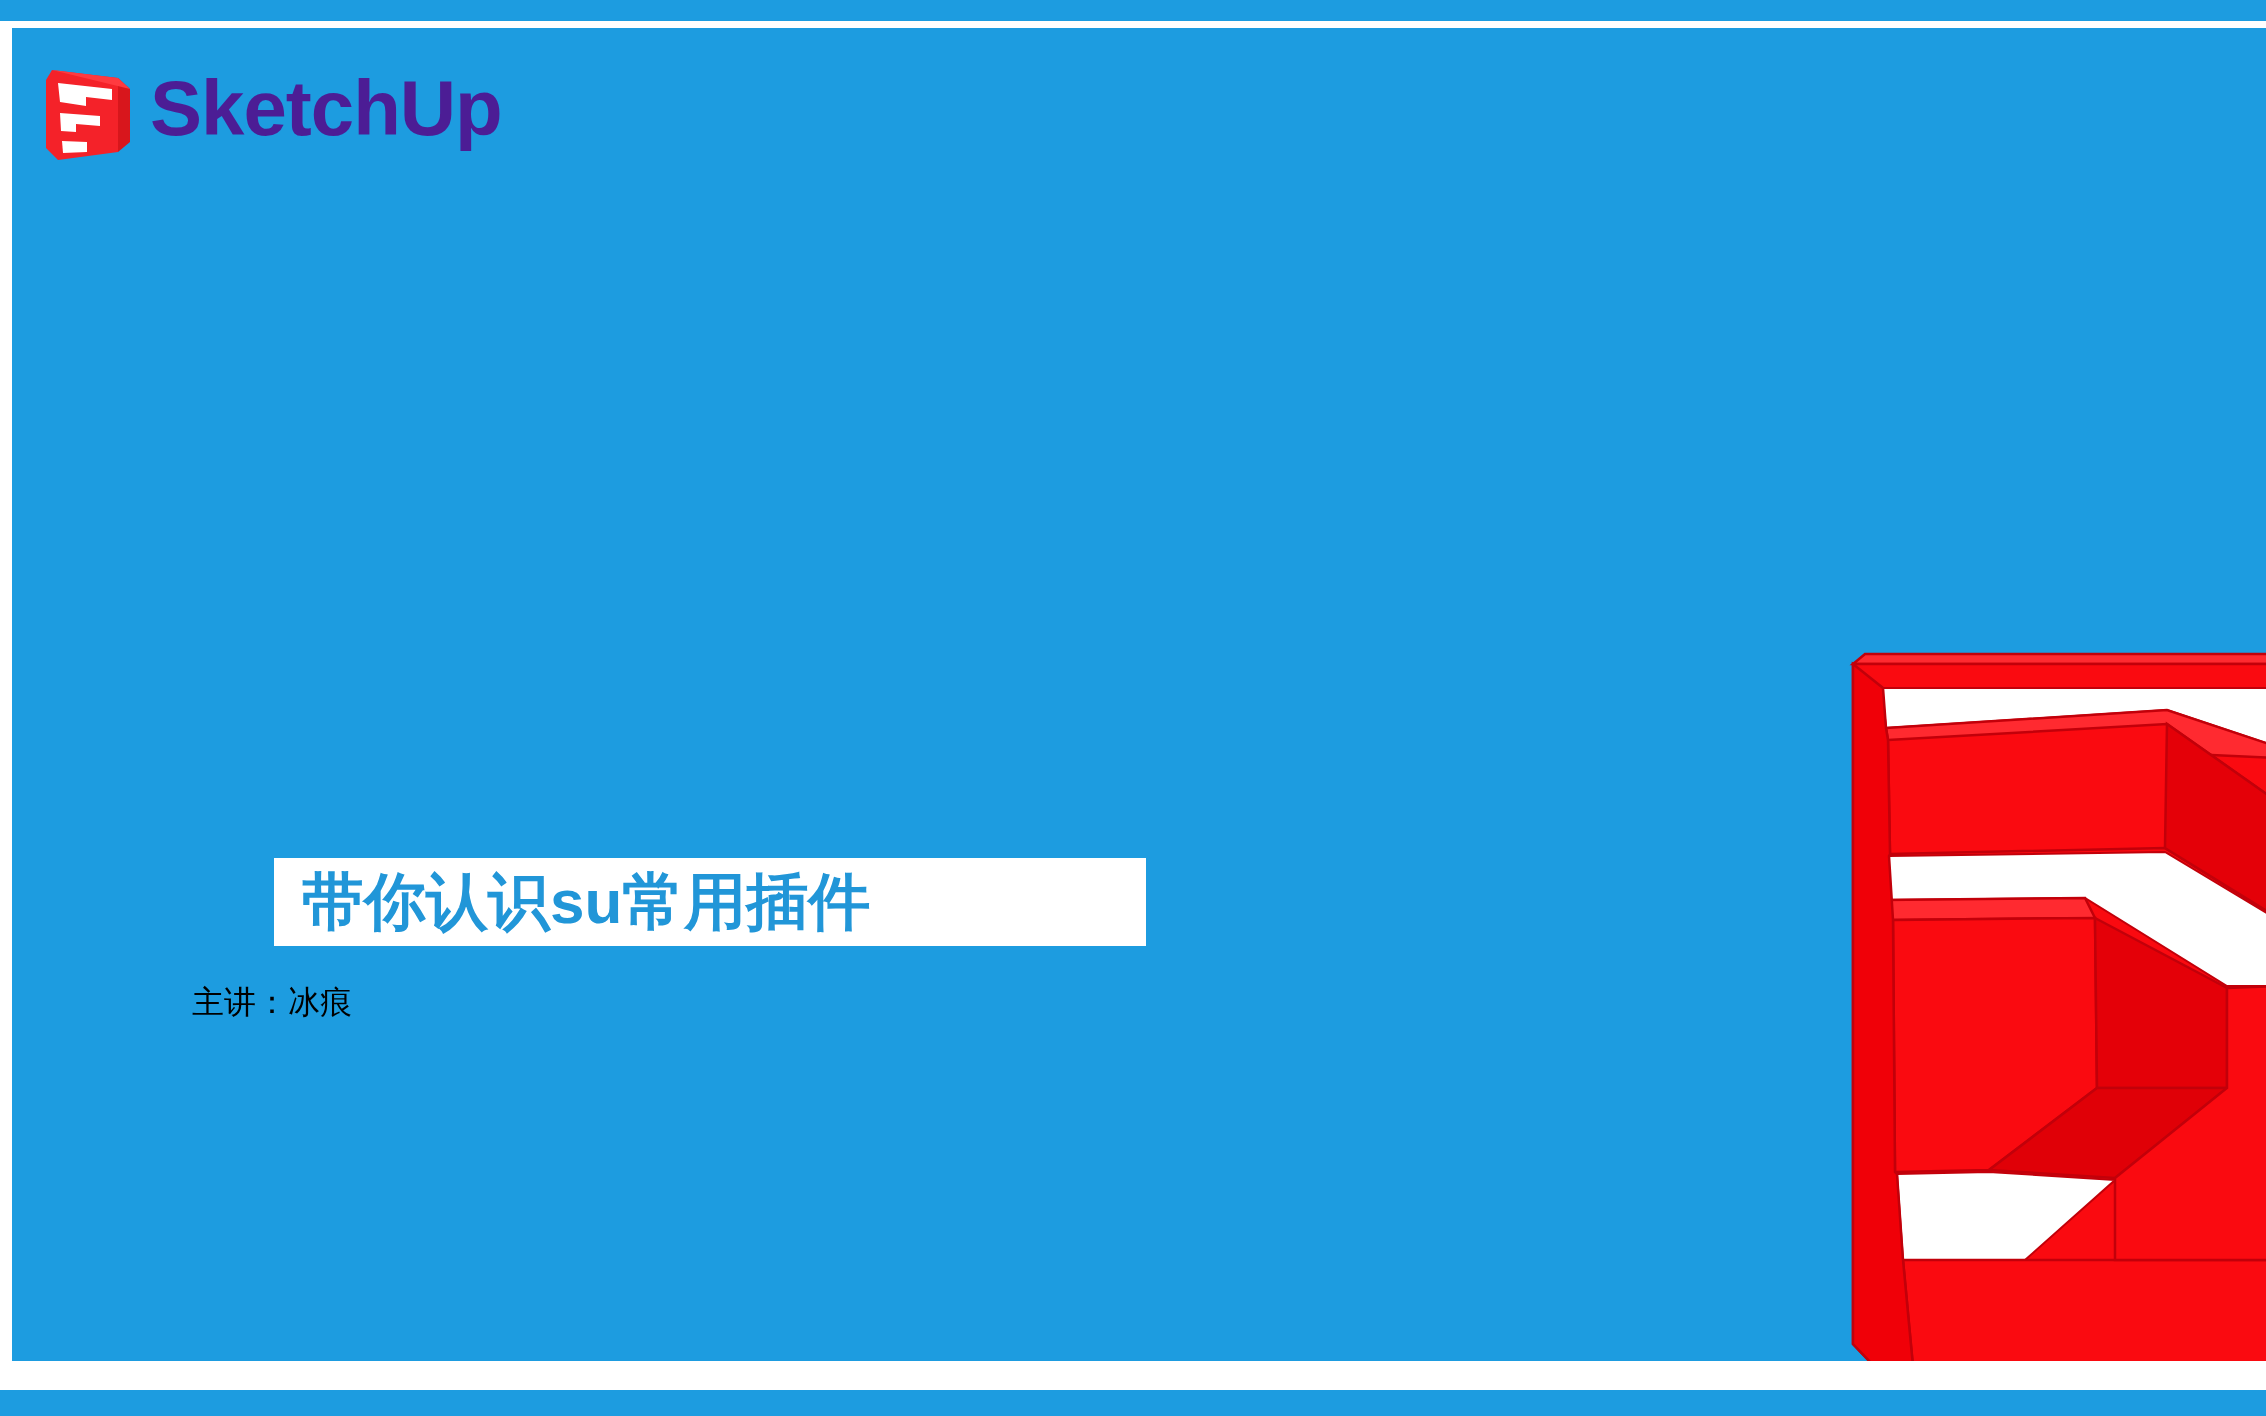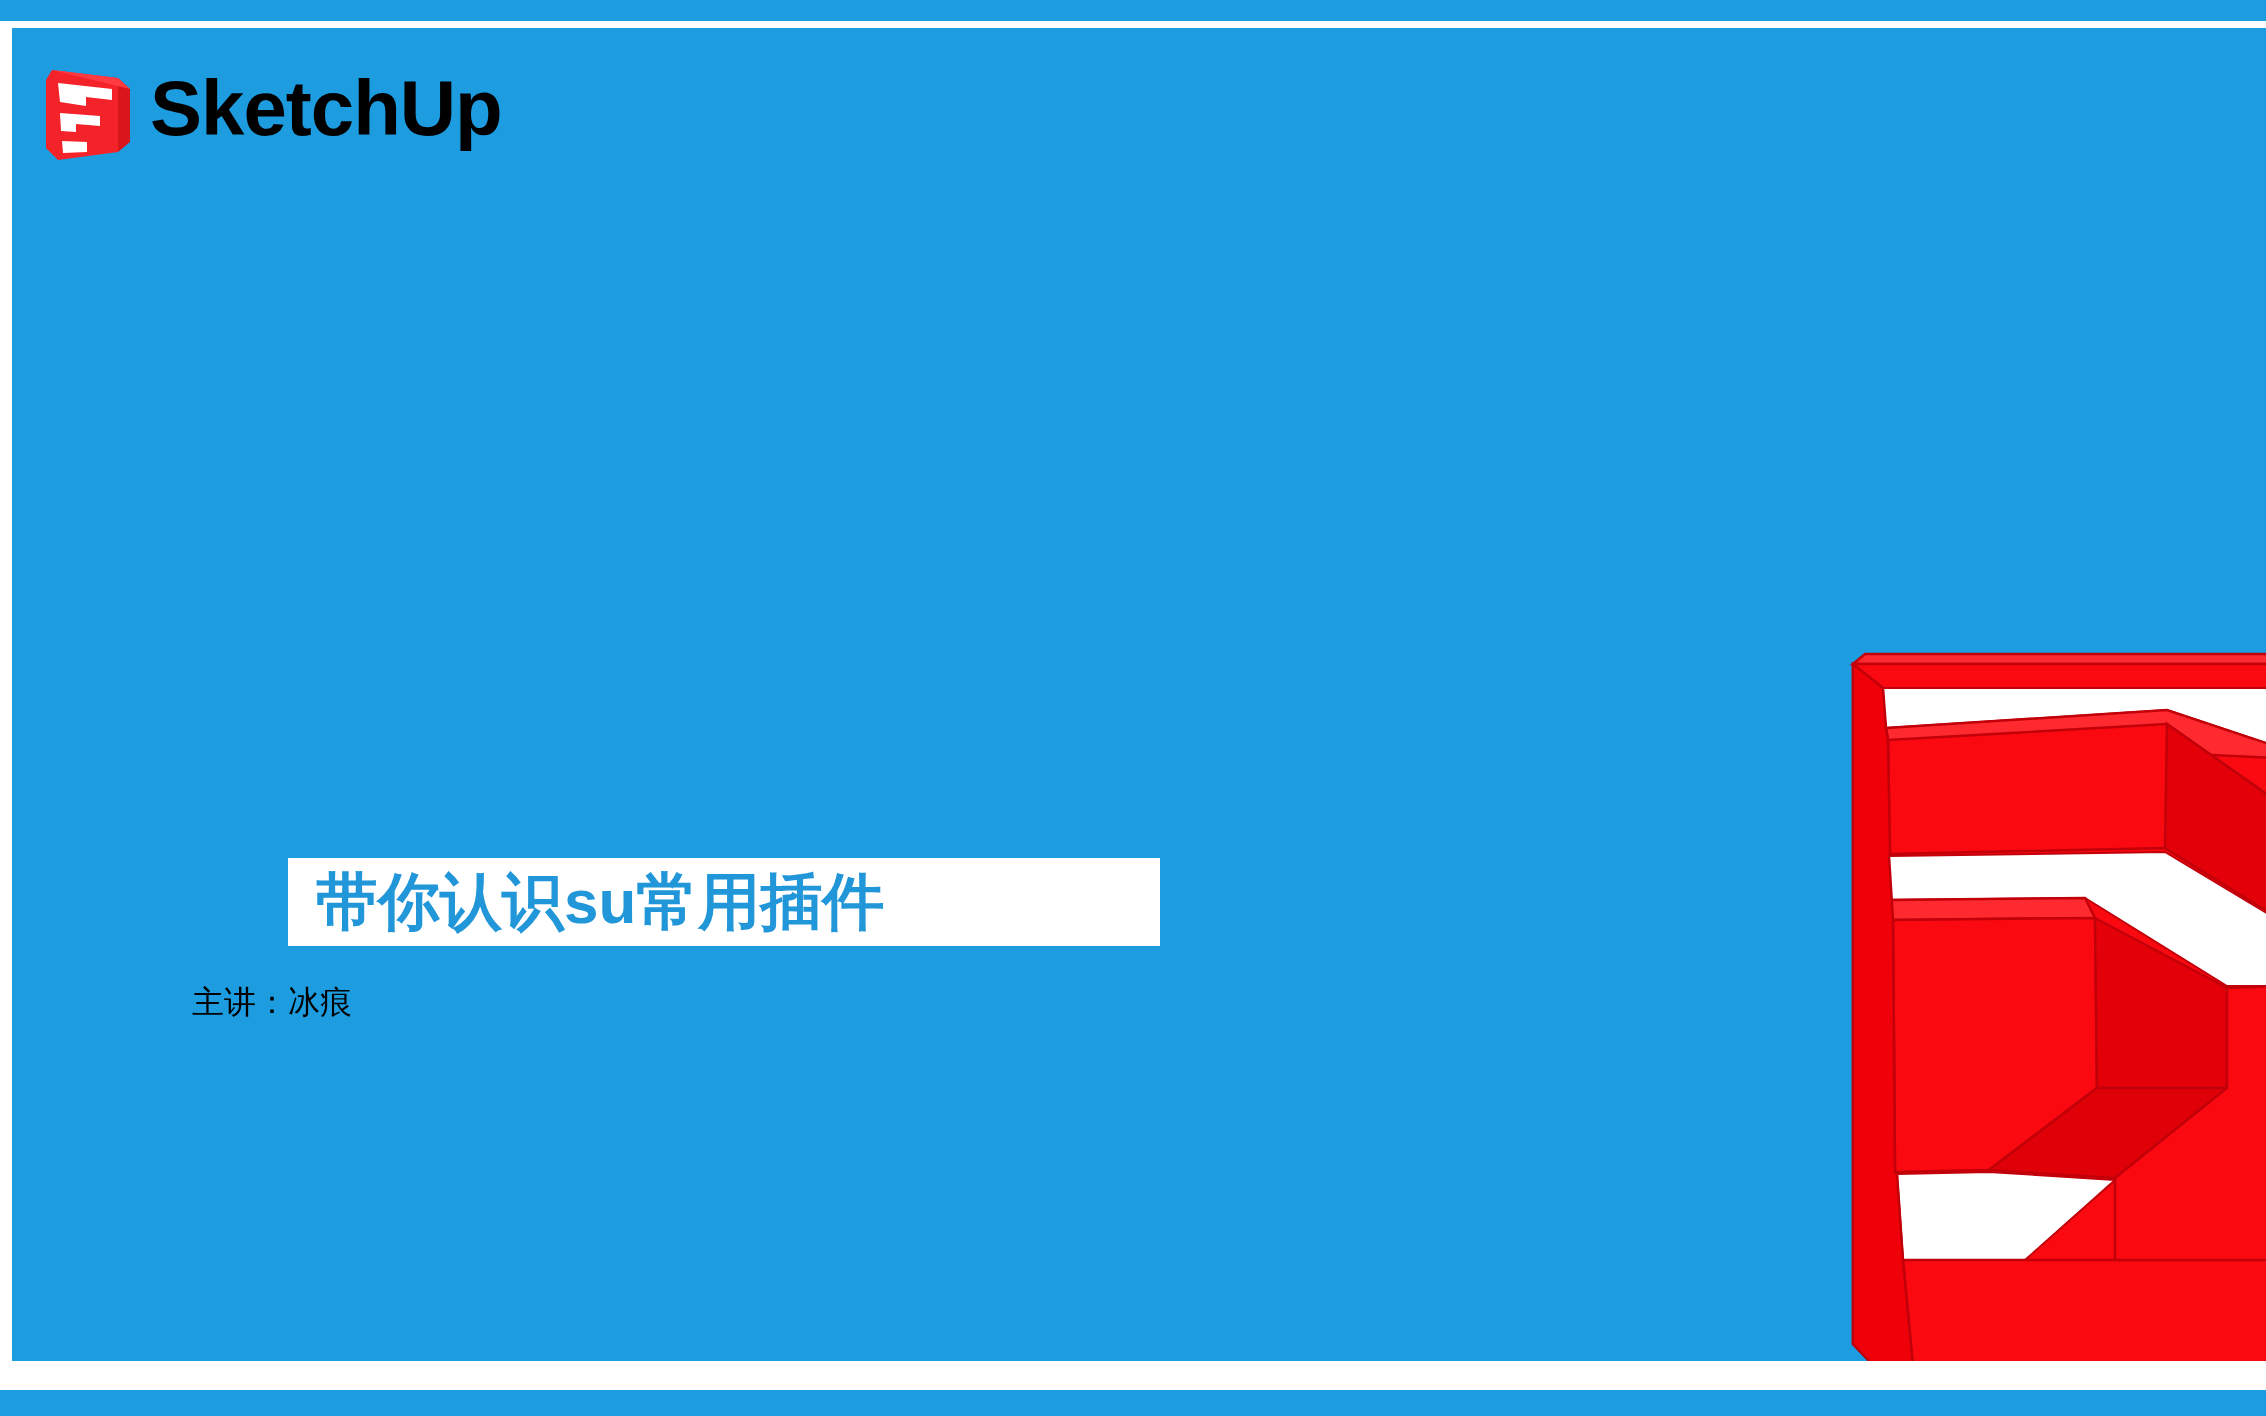--- a/index.html
+++ b/index.html
@@ -61,21 +61,21 @@
     gap: 16px;
   }
   .brand-mark {
     width: 104px;
     height: 104px;
     display: block;
   }
   .brand-wordmark {
     font-size: 78px;
     font-weight: bold;
-    color: #000000;
+    color: #4c1d95;
     letter-spacing: -1px;
     line-height: 1;
     white-space: nowrap;
     font-family: "Liberation Sans", "DejaVu Sans", sans-serif;
   }
 
   
   .headline {
     position: absolute;
     left: 178px;
@@ -84,21 +84,21 @@
     line-height: 1.18;
     color: #575b5d;
     white-space: nowrap;
     letter-spacing: 2px;
     font-family: "Liberation Sans", "DejaVu Sans", sans-serif;
   }
 
   
   .subtitle-plate {
     position: absolute;
-    left: 276px;
+    left: 262px;
     top: 830px;
     width: 872px;
     height: 88px;
     background: #ffffff;
     display: flex;
     align-items: center;
     padding-left: 28px;
     box-sizing: border-box;
   }
   .subtitle-text {

